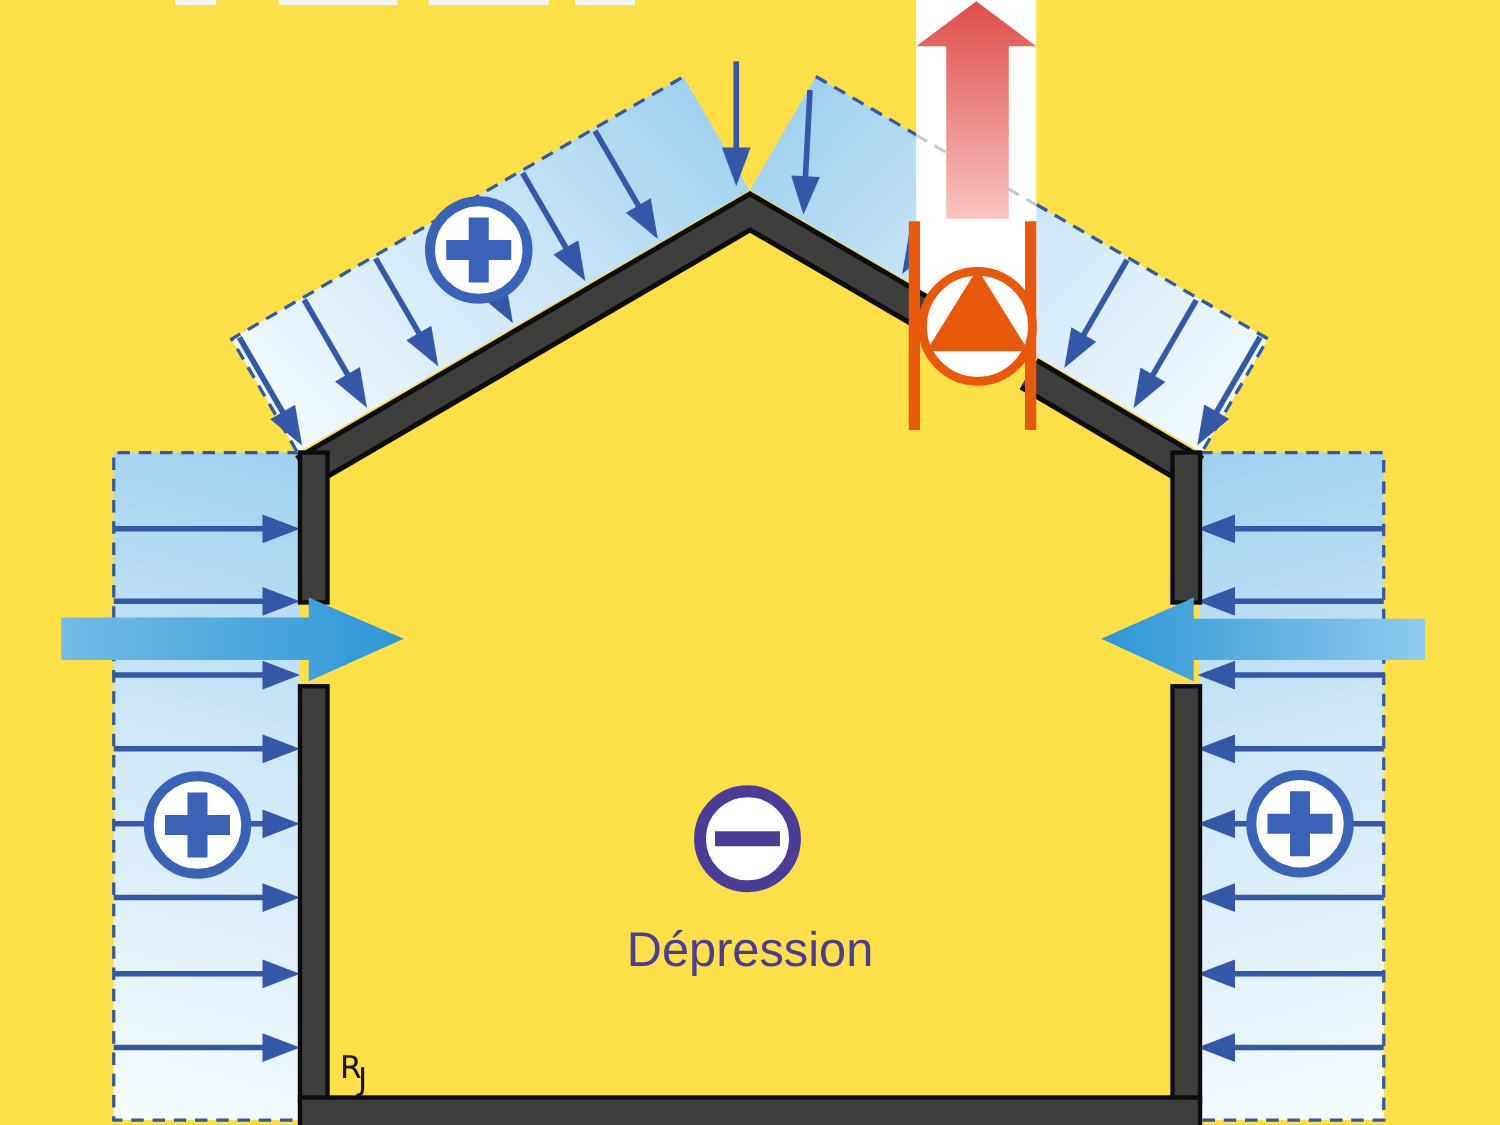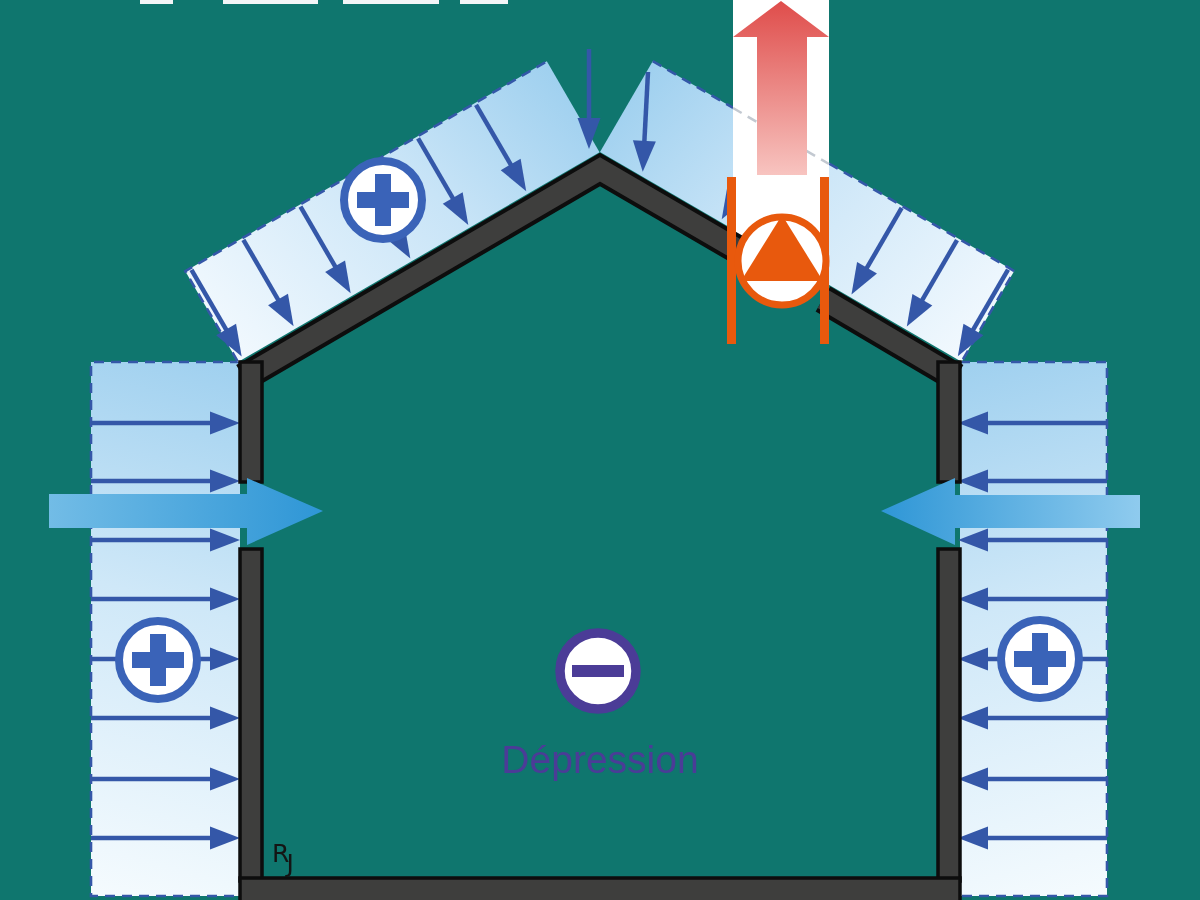--- a/index.html
+++ b/index.html
@@ -1,16 +1,16 @@
 <!DOCTYPE html>
 <html><head>
 <meta charset="utf-8">
 <style>
   html,body{margin:0;padding:0;background:#ffffff;}
-  .stage{position:relative;width:1200px;height:900px;overflow:hidden;background:#0f766e;
+  .stage{position:relative;width:1200px;height:900px;overflow:hidden;background:#fde047;
          font-family:"Liberation Sans", sans-serif;}
   svg{display:block;}
   text{font-family:"Liberation Sans", sans-serif;}
   .sig{font-family:"DejaVu Sans", sans-serif;}
 </style>
 </head>
 <body>
 
 <div class="stage">
 <svg width="1200" height="900" viewBox="0 0 1200 900">

